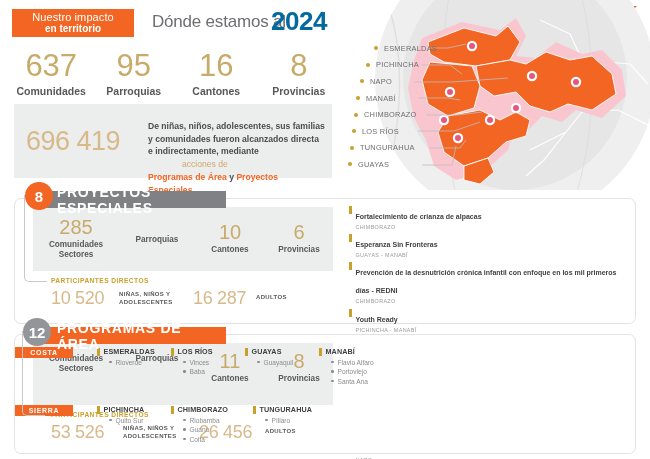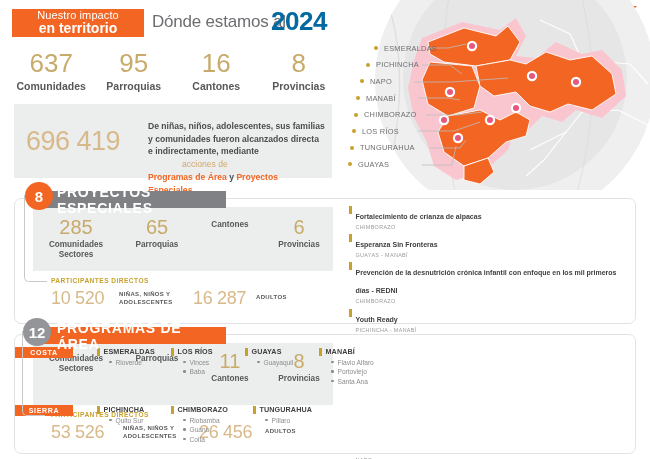--- a/index.html
+++ b/index.html
@@ -8,45 +8,45 @@
     background:#ffffff;
     font-family:"Liberation Sans", sans-serif;
     color:#58585a;
     position:relative;
   }
   #app{position:relative;width:650px;height:459px;background:#fff;}
 
   
   .header{position:absolute;left:0;top:0;width:650px;height:46px;}
   .impact-badge{
-    position:absolute;left:12px;top:9px;width:132px;height:28px;
+    position:absolute;left:12px;top:9px;width:122px;height:28px;
     background:#f26522;display:flex;flex-direction:column;
     justify-content:center;align-items:center;line-height:1.05;
   }
   .impact-badge .l1{color:#ffffff;font-size:11px;letter-spacing:.1px;}
-  .impact-badge .l2{color:#ffffff;font-size:14px;font-weight:bold;}
+  .impact-badge .l2{color:#ffffff;font-size:10px;font-weight:bold;}
   .header-title{
     position:absolute;left:152px;top:12px;font-size:17px;color:#6d6e71;
     letter-spacing:-.2px;white-space:nowrap;
   }
   .header-year{
     position:absolute;left:271px;top:6px;font-size:26px;font-weight:bold;
     color:#0369a1;letter-spacing:-.5px;
   }
 
   
   .logo{position:absolute;right:14px;top:14px;text-align:right;}
   .logo .wv-name{font-size:13.5px;font-weight:bold;color:#3f3f41;letter-spacing:-.2px;line-height:1;}
   .logo .wv-sub{font-size:6px;color:#c8a12c;letter-spacing:1.1px;margin-top:2px;}
   .logo-mark{position:absolute;right:-2px;top:-9px;width:34px;height:20px;}
 
   
   .top-stats{position:absolute;left:10px;top:50px;width:330px;height:46px;display:flex;}
   .top-stats .st{flex:1;text-align:center;}
-  .top-stats .num{font-size:26px;color:#c8ab6a;line-height:1;font-weight:400;}
+  .top-stats .num{font-size:31px;color:#c8ab6a;line-height:1;font-weight:400;}
   .top-stats .lbl{font-size:10.5px;font-weight:bold;color:#58585a;margin-top:4px;}
 
   
   .map-wrap{position:absolute;left:330px;top:0;width:320px;height:190px;overflow:hidden;}
   .map-labels{position:absolute;left:26px;top:40px;width:130px;}
   .map-label{display:flex;align-items:center;height:16.6px;}
   .map-label .dot{width:4px;height:4px;border-radius:50%;background:#c8a12c;margin-right:6px;flex:0 0 auto;}
   .map-label .txt{font-size:7.4px;color:#6d6e71;letter-spacing:.25px;white-space:nowrap;}
 
   
@@ -260,31 +260,31 @@
 
     <div class="grayblock" style="left:18px;top:8px;width:300px;height:64px;"></div>
 
     <div class="sec-bar" style="left:18px;top:-8px;width:155px;background:#808184;">
       <span>PROYECTOS ESPECIALES</span>
     </div>
     <div class="sec-circle" style="left:10px;top:-17px;background:#f26522;">
       <span>8</span>
     </div>
 
-    <div class="stats4" style="left:18px;top:18px;width:300px;">
+    <div class="stats4" style="left:18px;top:18px;width:300px;align-items:center;">
       <div class="st" style="width:86px">
         <div class="num">285</div>
         <div class="lbl" style="white-space:pre-line">Comunidades
 Sectores</div>
       </div>
       <div class="st" style="width:76px">
-        <div class="num">65</div>
         <div class="lbl" style="white-space:pre-line">Parroquias</div>
       </div>
       <div class="st" style="width:70px">
+        <div class="num">10</div>
         <div class="lbl" style="white-space:pre-line">Cantones</div>
       </div>
       <div class="st" style="width:68px">
         <div class="num">6</div>
         <div class="lbl" style="white-space:pre-line">Provincias</div>
       </div>
     </div>
 
     <div class="elbow" style="left:9px;top:-4px;width:22px;height:86px;"></div>
 

